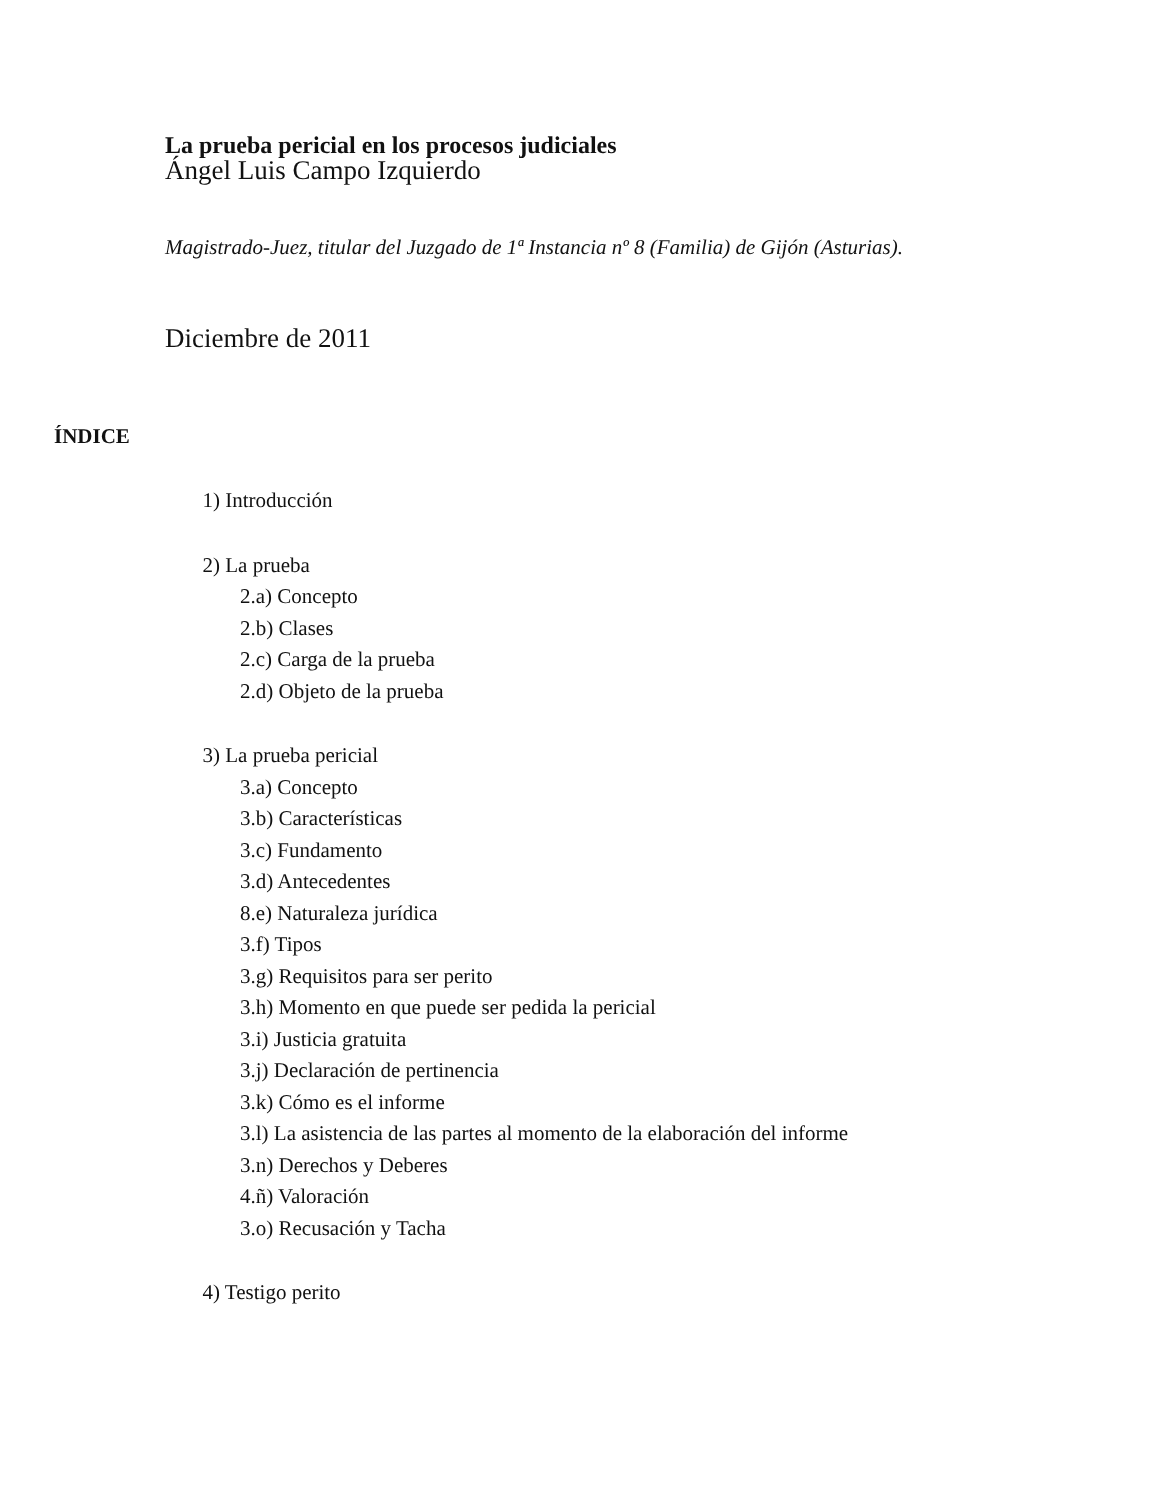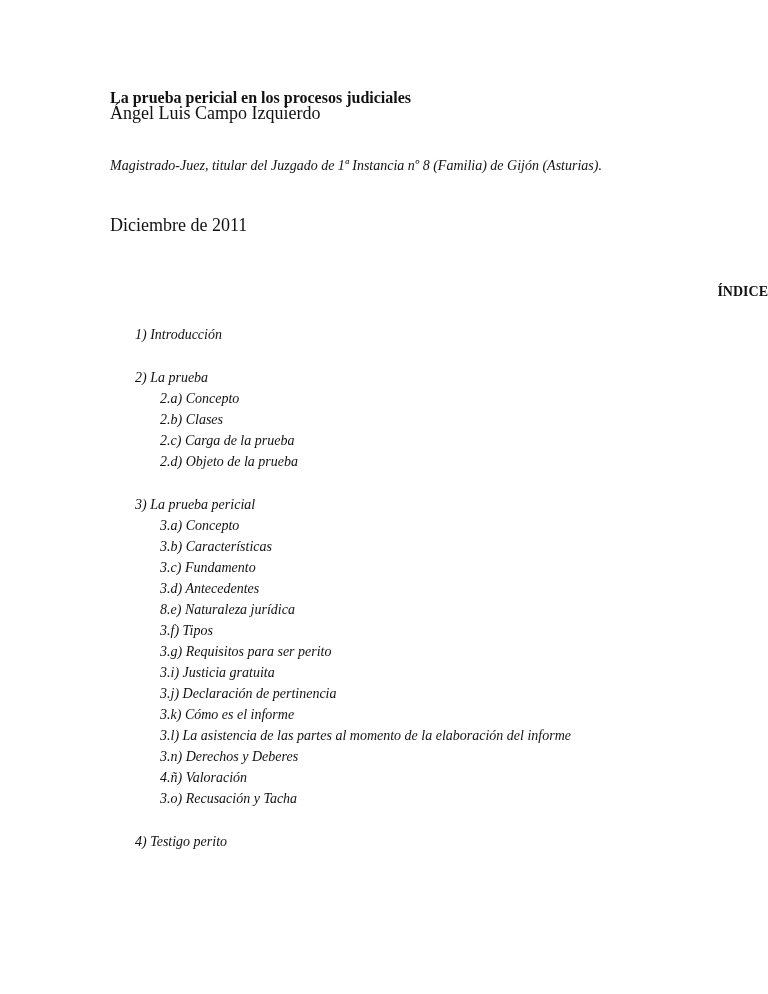--- a/index.html
+++ b/index.html
@@ -57,37 +57,36 @@
       top: 214px;
       font-size: 18px;
       line-height: 22px;
       white-space: nowrap;
     }
     .index-heading {
       position: absolute;
       left: 0;
       width: 768px;
       top: 283px;
-      text-align: right;
+      text-align: left;
       font-size: 14px;
       font-weight: bold;
       line-height: 18px;
       padding-left: 36px;
       box-sizing: border-box;
     }
     .toc {
       position: absolute;
       left: 135px;
       top: 324px;
       font-size: 14px;
       line-height: 21px;
     }
     .toc-section {
       margin: 0 16px 22px 0;
-      font-style: italic;
     }
     .toc-item {
       white-space: nowrap;
       height: 21px;
     }
     .toc-sub {
       padding-left: 25px;
     }
   </style>
 </head>
@@ -121,20 +120,21 @@
 
     <div class="toc-section">
       <div class="toc-item">3) La prueba pericial</div>
       <div class="toc-item toc-sub">3.a) Concepto</div>
       <div class="toc-item toc-sub">3.b) Características</div>
       <div class="toc-item toc-sub">3.c) Fundamento</div>
       <div class="toc-item toc-sub">3.d) Antecedentes</div>
       <div class="toc-item toc-sub">8.e) Naturaleza jurídica</div>
       <div class="toc-item toc-sub">3.f) Tipos</div>
       <div class="toc-item toc-sub">3.g) Requisitos para ser perito</div>
+      <div class="toc-item toc-sub">3.h) Momento en que puede ser pedida la pericial</div>
       <div class="toc-item toc-sub">3.i) Justicia gratuita</div>
       <div class="toc-item toc-sub">3.j) Declaración de pertinencia</div>
       <div class="toc-item toc-sub">3.k) Cómo es el informe</div>
       <div class="toc-item toc-sub">3.l) La asistencia de las partes al momento de la elaboración del informe</div>
       <div class="toc-item toc-sub">3.n) Derechos y Deberes</div>
       <div class="toc-item toc-sub">4.ñ) Valoración</div>
       <div class="toc-item toc-sub">3.o) Recusación y Tacha</div>
     </div>
 
     <div class="toc-section">

